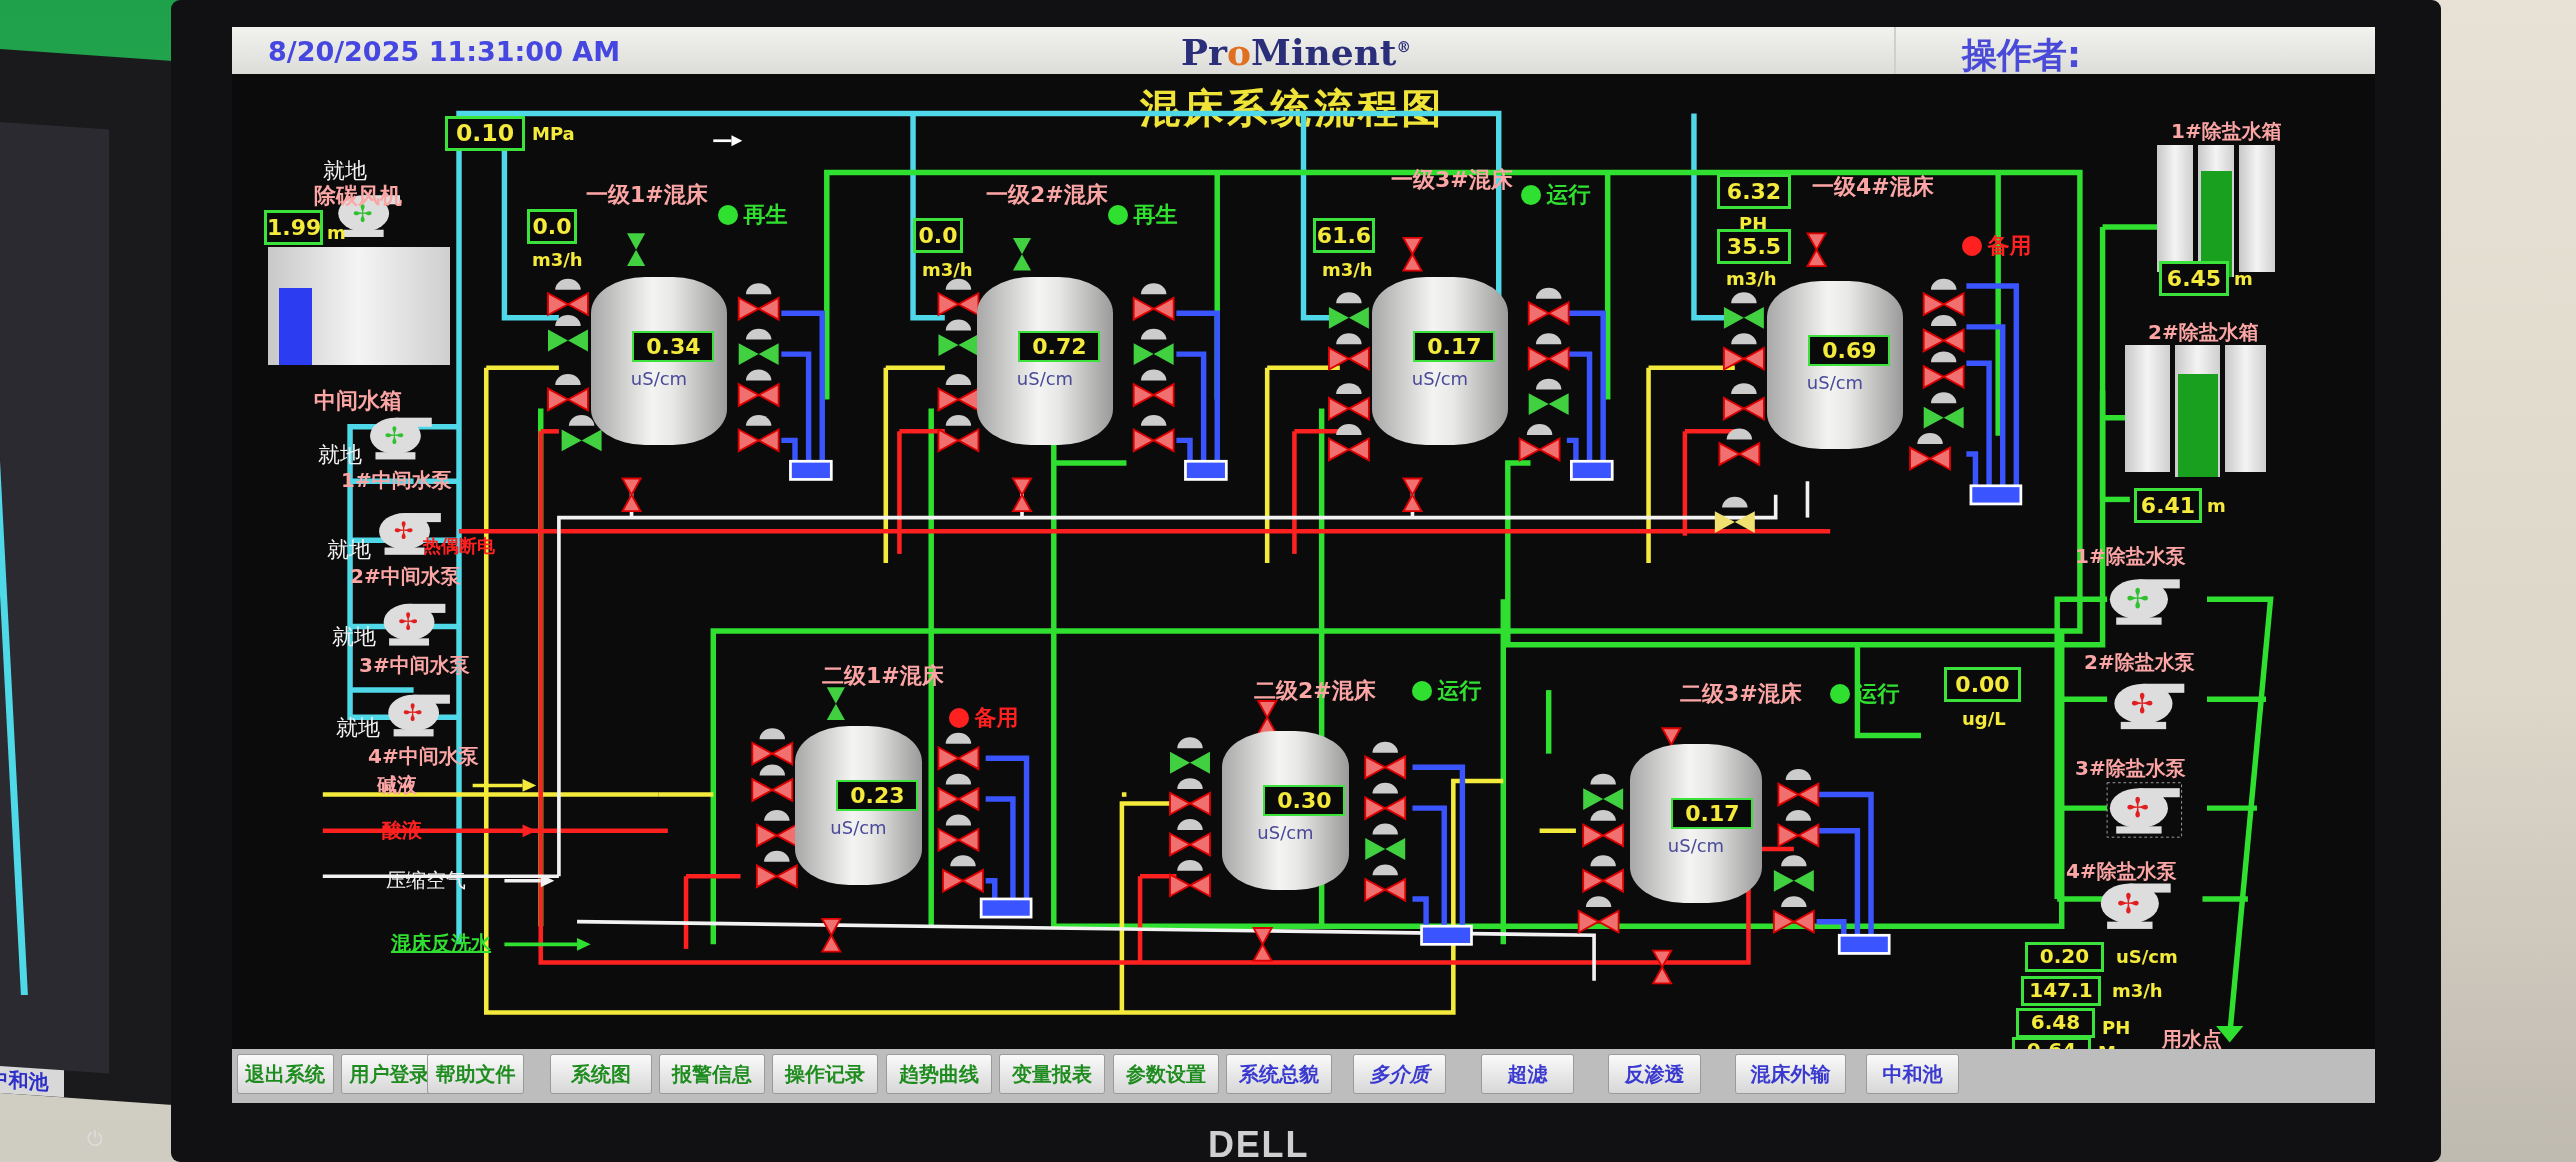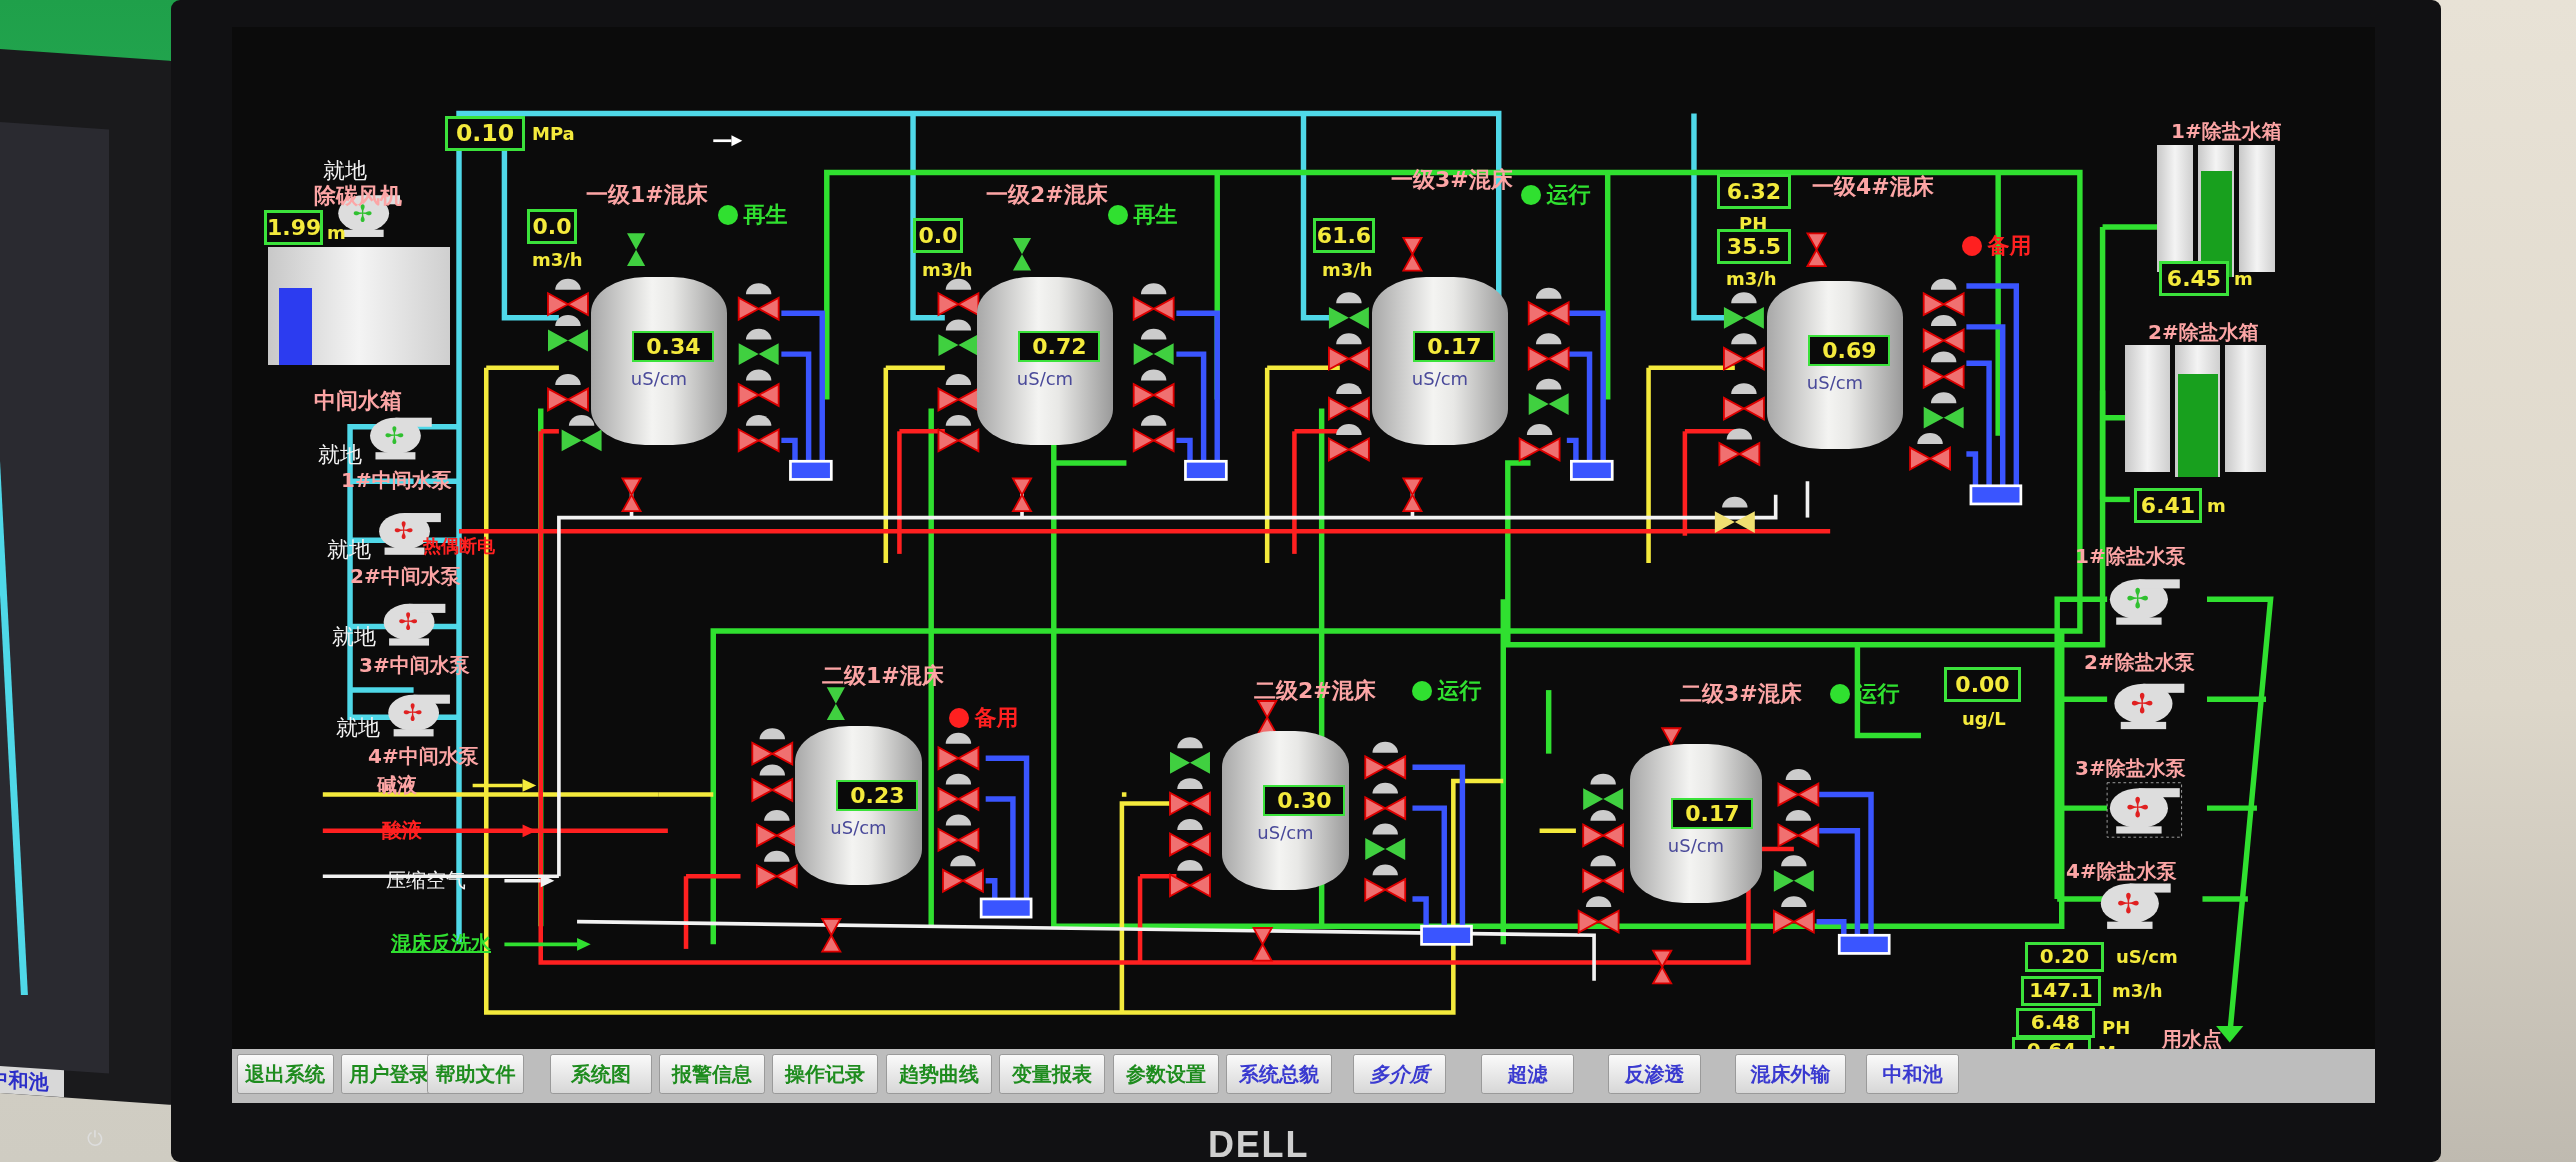--- a/index.html
+++ b/index.html
@@ -51,21 +51,28 @@
   </div>
   <div class="side-btn">中和池</div>
   <div class="power">⏻</div>
 </div>
 
 <div class="bezel"></div>
 <div class="dell">DELL</div>
 
 <div class="screen">
 
-
+  <div class="titlebar">
+    <div class="datetime">8/20/2025 11:31:00 AM</div>
+    <div class="brand"><span>Pr</span><span class="o">o</span><span>Minent</span><sup>®</sup></div>
+    <div class="op-sep"></div>
+    <div class="operator">操作者:</div>
+  </div>
+
+  <div class="page-title">混床系统流程图</div>
 
   <svg class="pipes" width="2143" height="1022" viewBox="0 0 2360 1125">
 
     <g stroke="#4fd8e8" stroke-width="6" fill="none">
       <polyline points="250,1010 250,95 1395,95 1395,320"></polyline>
       <polyline points="300,95 300,320 360,320"></polyline>
       <polyline points="750,95 750,320 785,320"></polyline>
       <polyline points="1180,95 1180,320 1220,320"></polyline>
       <polyline points="1610,95 1610,320 1655,320"></polyline>
       <polyline points="250,440 130,440 130,760 250,760"></polyline>

